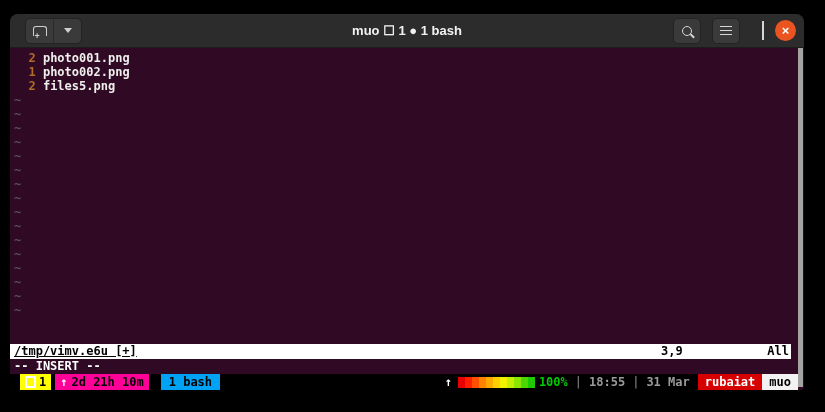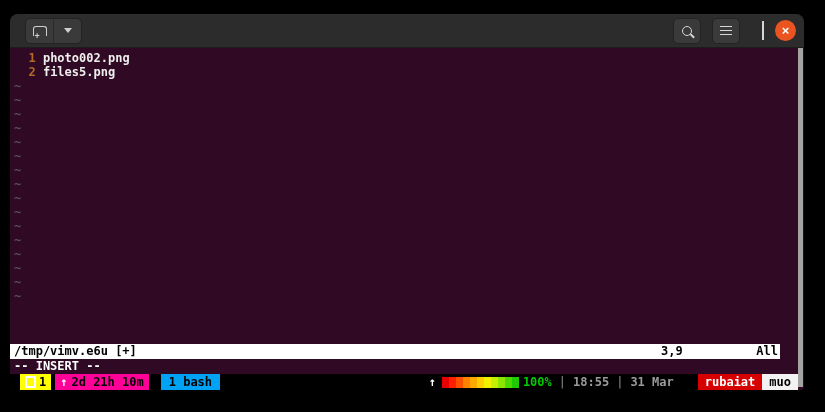--- a/index.html
+++ b/index.html
@@ -40,60 +40,61 @@
   .terminal{flex:1;position:relative;display:flex;flex-direction:column;
             font-family:"DejaVu Sans Mono","Liberation Mono",monospace;font-size:12px;
             font-weight:bold;color:#eeeeec;padding-top:3px;}
   .buffer{flex:1;overflow:hidden;padding-left:4px;}
   .buffer-line{height:14px;line-height:14px;white-space:pre;}
   .gutter{color:#b06c25;}
   .gutter.current{color:#c07a2a;}
   .tilde{color:#5a4e64;}
   .cursor{outline:1px solid #e8e8e8;outline-offset:-1px;}
   .statusline{flex:none;height:15px;line-height:15px;background:#fff;color:#000;
-              padding-left:4px;margin-right:24px;position:relative;white-space:pre;}
+              padding-left:4px;margin-right:13px;position:relative;white-space:pre;text-decoration:underline;}
   .statusline .pos{position:absolute;left:651px;text-align:right;}
   .statusline .scroll{position:absolute;right:2px;}
   .message-line{flex:none;height:15px;line-height:15px;padding-left:4px;color:#fff;white-space:pre;}
   
   .tmux-bar{flex:none;height:16px;line-height:16px;background:#000;display:flex;
             align-items:center;padding-left:10px;margin-right:6px;white-space:pre;}
   .seg{display:flex;align-items:center;padding:0 5px;height:16px;}
   .seg-session{background:#ffff00;color:#000;gap:3px;}
   .session-box{width:7px;height:8px;border:2px solid #fff;display:inline-block;}
   .seg-uptime{background:#ff0098;margin-left:4px;}
   .seg-uptime .arrow{color:#fff;margin-right:4px;}
   .seg-uptime .uptime-text{color:#000000;text-align:right;}
   .seg-window{background:#00a2f5;color:#000;margin-left:12px;padding:0 8px;}
   .spacer{flex:1;}
   .status-arrow{color:#fff;margin-right:6px;}
   .gradient{display:flex;align-items:center;margin-right:4px;}
   .grad-block{width:7px;height:11px;display:inline-block;}
   .percent{color:#00cc00;}
   .dim{color:#9a9a9a;}
   .sep{color:#6f6f6f;margin:0 7px;}
-  .seg-user{background:#d70000;color:#fff;margin-left:24px;padding:0 7px;}
+  .seg-user{background:#d70000;color:#fff;margin-left:8px;padding:0 7px;}
   .seg-host{background:#f2f2f2;color:#000;padding:0 7px;}
   
   .scrollbar-thumb{position:absolute;right:1px;top:34px;bottom:3px;width:5px;background:#a5a2a2;}
 </style>
 </head>
 <body>
 
 <div class="window">
 
   <div class="titlebar">
     <div class="tab-group">
       <div class="tab-btn">
         <span class="newtab-glyph"></span>
       </div>
       <div class="tab-btn">
         <span class="caret-down"></span>
       </div>
     </div>
+    <div class="win-title">muo ☐ 1 ● 1 bash</div>
     <div class="controls">
       <div class="icon-btn">
         <span class="search-glyph"></span>
       </div>
       <div class="icon-btn">
         <span class="menu-glyph">
             <i></i>
             <i></i>
             <i></i>
           </span>
@@ -101,20 +102,21 @@
       <div><span class="min-glyph"></span></div>
       <div><span class="max-glyph"></span></div>
       <div class="close-btn">
           <span>×</span>
         </div>
     </div>
   </div>
 
   <div class="terminal">
     <div class="buffer">
+        <div class="buffer-line"><span class="gutter">  2</span> <span>photo001.png</span></div>
         <div class="buffer-line"><span class="gutter">  1</span> <span>photo002.png</span></div>
         <div class="buffer-line"><span class="gutter">  2</span> <span>files5.png</span></div>
         <div class="buffer-line tilde">~</div>
         <div class="buffer-line tilde">~</div>
         <div class="buffer-line tilde">~</div>
         <div class="buffer-line tilde">~</div>
         <div class="buffer-line tilde">~</div>
         <div class="buffer-line tilde">~</div>
         <div class="buffer-line tilde">~</div>
         <div class="buffer-line tilde">~</div>

